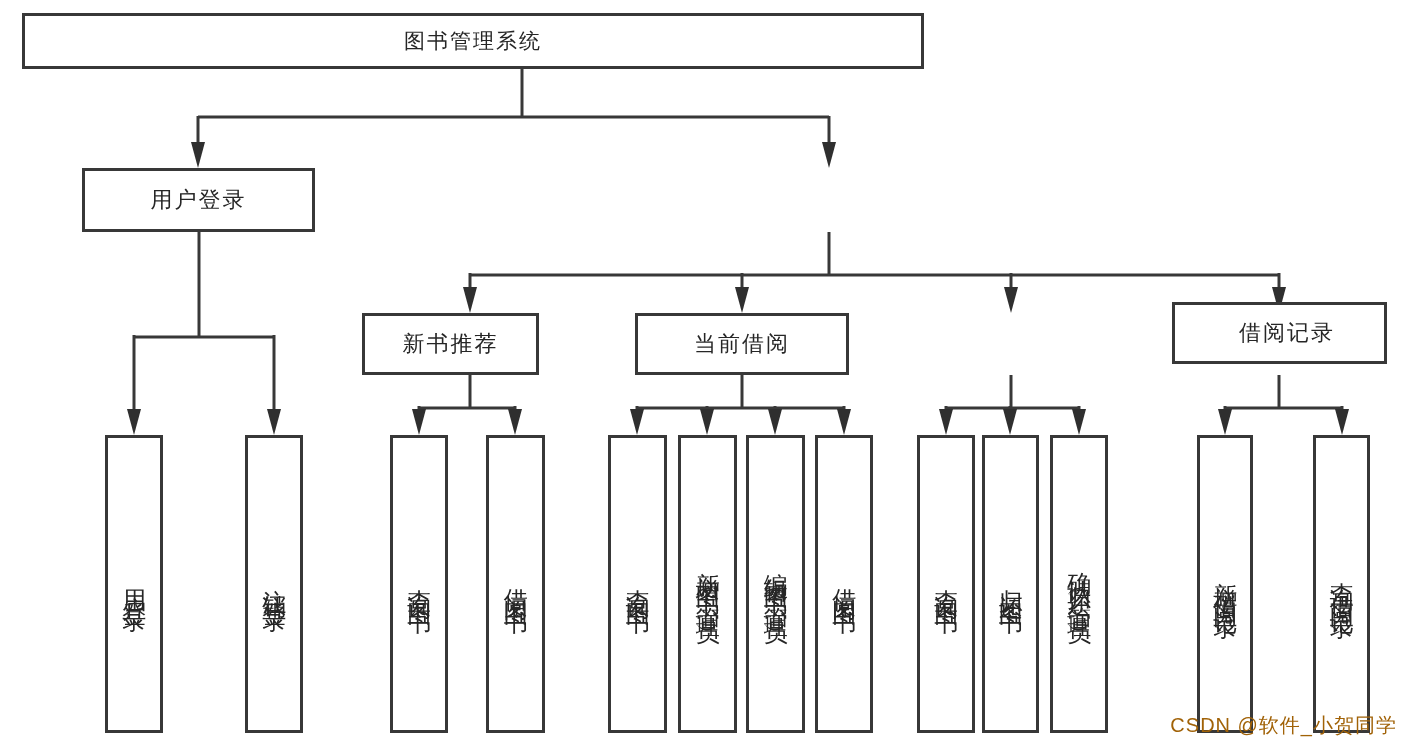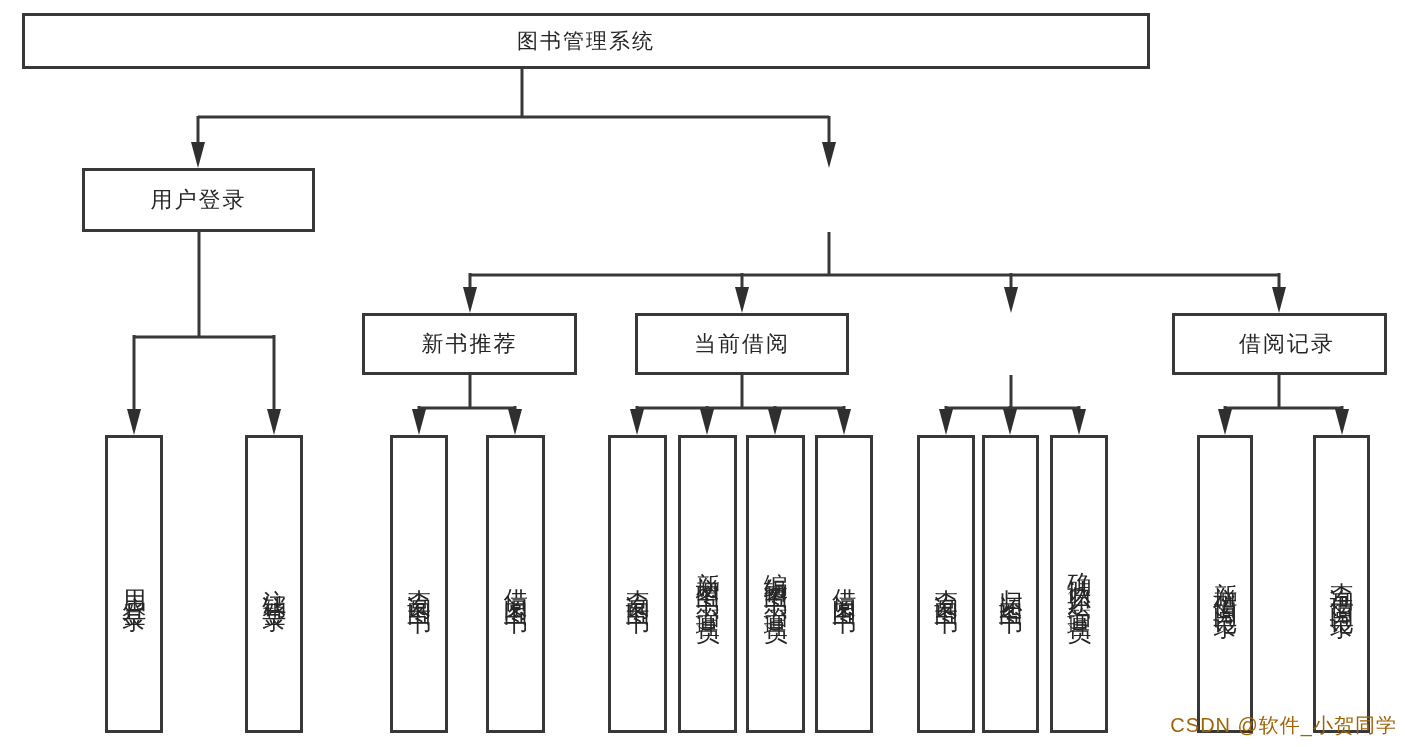--- a/index.html
+++ b/index.html
@@ -115,35 +115,35 @@
       <polygon points="768,409 782,409 775,435"></polygon>
       <polygon points="837,409 851,409 844,435"></polygon>
       <polygon points="939,409 953,409 946,435"></polygon>
       <polygon points="1003,409 1017,409 1010,435"></polygon>
       <polygon points="1072,409 1086,409 1079,435"></polygon>
       <polygon points="1218,409 1232,409 1225,435"></polygon>
       <polygon points="1335,409 1349,409 1342,435"></polygon>
     </g>
   </svg>
 
-  <div class="node hbox root-box" style="left:22px;top:13px;width:1128px;height:56px;">
+  <div class="node hbox root-box" style="left:22px;top:13px;width:902px;height:56px;">
     <span>图书管理系统</span>
   </div>
 
   <div class="node hbox" style="left:82px;top:168px;width:233px;height:64px;">
     <span>用户登录</span>
   </div>
 
-  <div class="node hbox" style="left:362px;top:313px;width:215px;height:62px;">
+  <div class="node hbox" style="left:362px;top:313px;width:177px;height:62px;">
     <span>新书推荐</span>
   </div>
   <div class="node hbox" style="left:635px;top:313px;width:214px;height:62px;">
     <span>当前借阅</span>
   </div>
-  <div class="node hbox" style="left:1172px;top:313px;width:215px;height:62px;padding-left:15px;">
+  <div class="node hbox" style="left:1172px;top:302px;width:215px;height:62px;padding-left:15px;">
     <span>借阅记录</span>
   </div>
 
   <div class="node vbox" style="left:105px;top:435px;width:58px;height:298px;">
     <span>用户登录</span>
   </div>
   <div class="node vbox" style="left:245px;top:435px;width:58px;height:298px;">
     <span>注销登录</span>
   </div>
 

